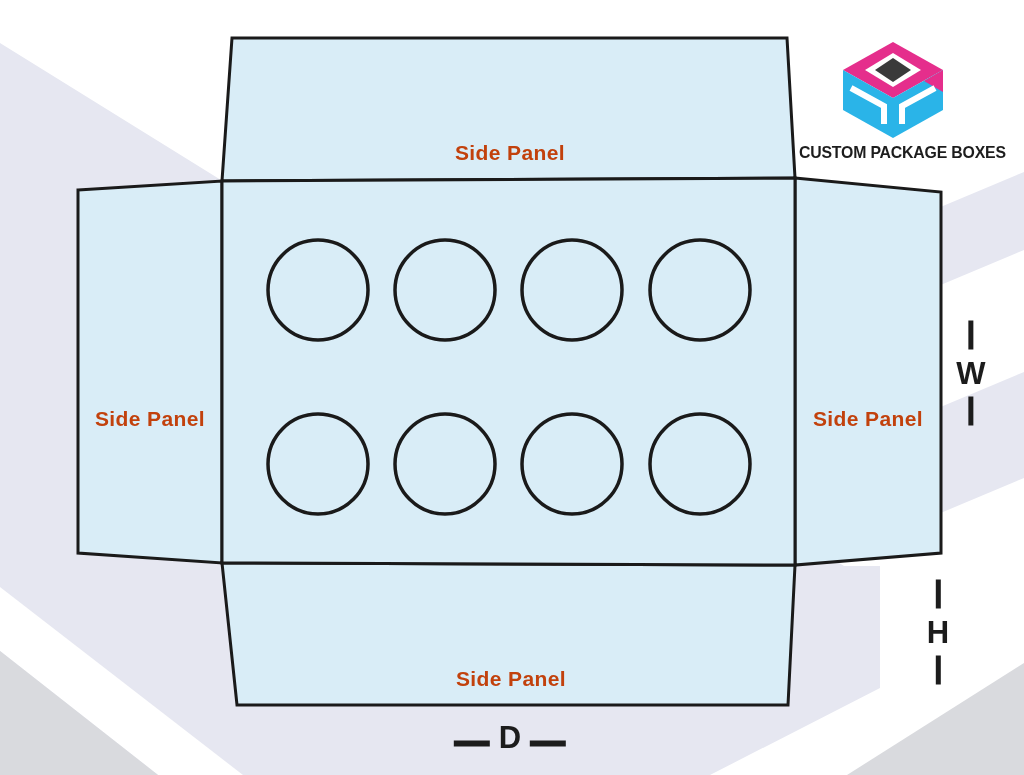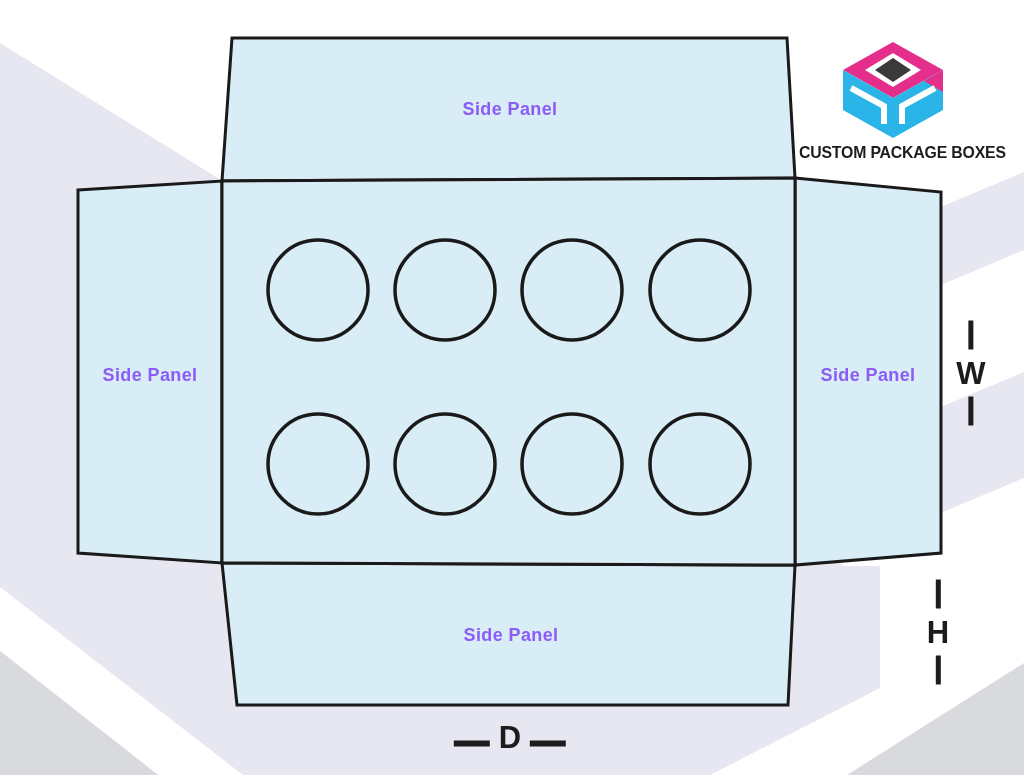--- a/index.html
+++ b/index.html
@@ -9,24 +9,25 @@
     overflow:hidden;
     background:#ffffff;
     font-family:"Liberation Sans", sans-serif;
   }
   .art{position:absolute;left:0;top:0;width:1024px;height:775px;}
   .cut polygon{stroke:#1a1a1a;stroke-width:3;stroke-linejoin:miter;}
   .lbl{
     position:absolute;
     transform:translate(-50%,-50%);
     font-weight:700;
-    font-size:18px;
+    font-size:21px;
     letter-spacing:.4px;
-    color:#8b5cf6;
+    color:#c2410c;
     white-space:nowrap;
+    margin-top:44px;
   }
   .brandtext{
     position:absolute;
     left:795px;top:143px;width:200px;
     text-align:center;
     font-weight:700;
     font-size:16.5px;
     letter-spacing:-0.2px;
     color:#1d1d1d;
     white-space:nowrap;

